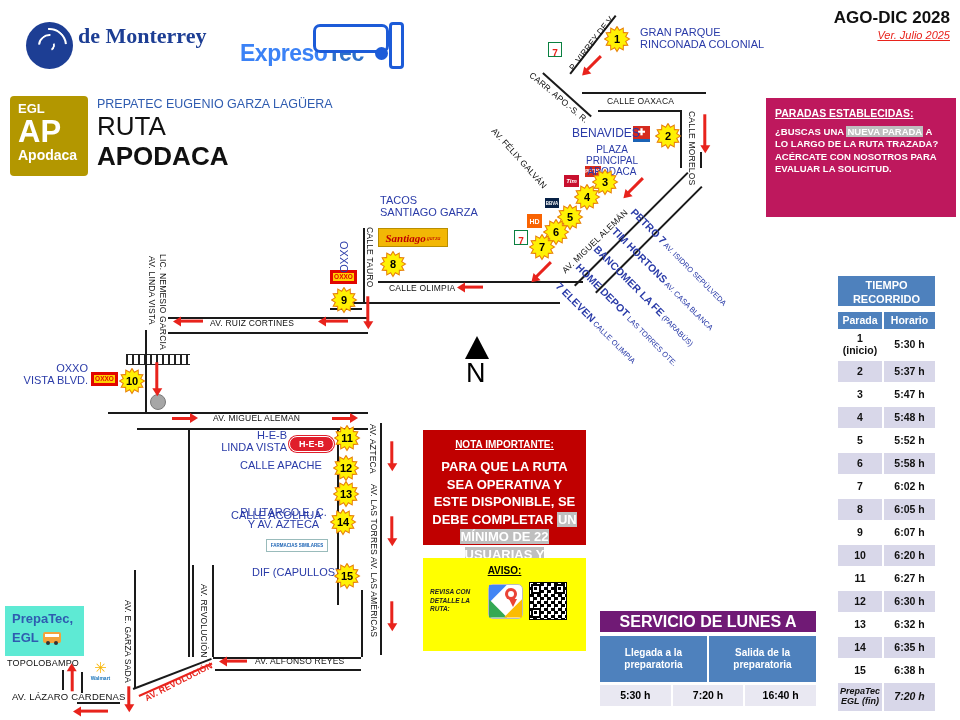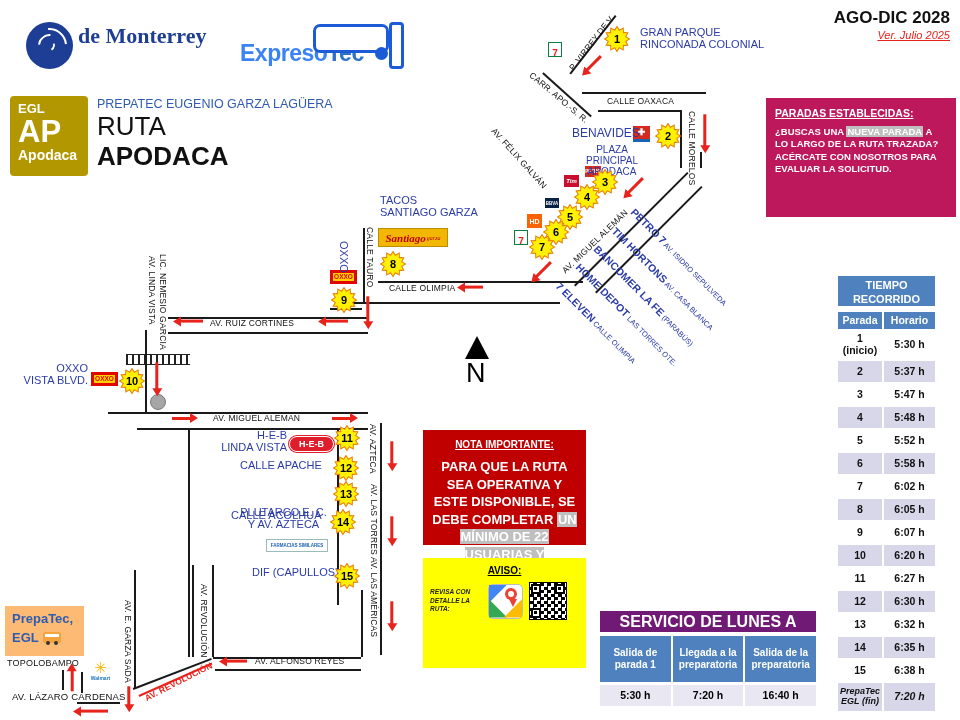--- a/index.html
+++ b/index.html
@@ -70,41 +70,41 @@
   .walmart{width:29px;height:30px;background:#fff;text-align:center;}
   .walmart .spark{color:#F8B400;font-size:15px;line-height:17px;}
   .walmart .wname{color:#1B75BB;font-weight:700;font-size:5px;line-height:5px;}
   
   .greenbox{position:absolute;left:766px;top:98px;width:190px;height:119px;background:#be185d;color:#fff;text-align:left;box-sizing:border-box;padding:9px 9px 0;}
   .greenbox .ttl{font-size:10.5px;font-weight:700;text-decoration:underline;margin-bottom:7px;}
   .greenbox .bd{font-size:9.5px;font-weight:700;line-height:1.3;}
   .notabox{position:absolute;left:423px;top:430px;width:163px;height:115px;background:#C00000;color:#fff;text-align:center;box-sizing:border-box;padding:9px 9px 0;}
   .notabox .ttl{font-size:10px;font-weight:700;text-decoration:underline;margin-bottom:8px;}
   .notabox .bd{font-size:13px;font-weight:700;line-height:1.35;}
-  .avisobox{position:absolute;left:423px;top:558px;width:163px;height:110px;background:#FFFF00;color:#000;text-align:center;box-sizing:border-box;padding:7px 7px 16px;}
+  .avisobox{position:absolute;left:423px;top:558px;width:163px;height:93px;background:#FFFF00;color:#000;text-align:center;box-sizing:border-box;padding:7px 7px 16px;}
   .avisobox .ttl{font-size:10px;font-weight:700;text-decoration:underline;margin-bottom:6px;}
   .avisobox .bd{font-size:9px;font-weight:700;line-height:1.35;}
   .hl{background:#BFBFBF;padding:0 1px;}
   .aviso-row{display:flex;align-items:center;gap:6px;margin-top:5px;}
   .aviso-note{font-size:6.5px;font-style:italic;font-weight:700;text-align:left;width:52px;line-height:1.3;color:#222;}
   .gmaps{position:relative;width:33px;height:33px;background:#fff;border:1px solid #bbb;border-radius:5px;flex:0 0 auto;}
   .gmaps i{display:block;position:absolute;font-style:normal;}
   .gmaps .g1{left:0;top:0;width:100%;height:100%;background:#4285F4;clip-path:polygon(0 0,55% 0,0 55%);}
   .gmaps .g2{left:0;top:0;width:100%;height:100%;background:#34A853;clip-path:polygon(0 100%,0 45%,55% 100%);}
   .gmaps .g3{left:0;top:0;width:100%;height:100%;background:#FBBC04;clip-path:polygon(100% 100%,45% 100%,100% 45%);}
   .gmaps .pin{left:16px;top:3px;width:12px;height:12px;border-radius:50%;background:#EA4335;}
   .gmaps .pin::after{content:"";position:absolute;left:3px;top:3px;width:6px;height:6px;border-radius:50%;background:#fff;}
   .gmaps .tail{left:20px;top:14px;width:0;height:0;border-left:4px solid transparent;border-right:4px solid transparent;border-top:8px solid #EA4335;}
   .qr{position:relative;width:36px;height:36px;background-color:#fff;flex:0 0 auto;
       background-image:repeating-conic-gradient(#000 0% 25%,#fff 0% 50%);background-size:7px 7px;border:1px solid #000;}
   .qr i{display:block;position:absolute;width:10px;height:10px;border:2.5px solid #000;background:#fff;box-sizing:border-box;}
   .qr i::after{content:"";position:absolute;left:1px;top:1px;width:3px;height:3px;background:#000;}
   .qr .f1{left:1px;top:1px}.qr .f2{right:1px;top:1px}.qr .f3{left:1px;bottom:1px}
   
-  .prepa{position:absolute;left:5px;top:606px;width:79px;height:50px;background:#fdba74;box-sizing:border-box;padding:5px 7px;color:#2F5CB0;}
+  .prepa{position:absolute;left:5px;top:606px;width:79px;height:50px;background:#5eead4;box-sizing:border-box;padding:5px 7px;color:#2F5CB0;}
   .prepa .l1{font-size:13px;font-weight:700;}
   .prepa .l2{font-size:13px;font-weight:700;margin-top:4px;display:flex;align-items:center;gap:4px;}
   .mbus{position:relative;display:inline-block;width:18px;height:11px;background:#F2A33C;border-radius:2px;}
   .mbus::before{content:"";position:absolute;top:2px;left:2px;right:2px;height:3px;background:#fff;}
   .mbus::after{content:"";position:absolute;bottom:-2px;left:3px;width:4px;height:4px;border-radius:50%;background:#333;box-shadow:8px 0 0 #333;}
   
   .tiempo{position:absolute;left:838px;top:276px;width:97px;}
   .tiempo .ttl{background:#4E81BD;color:#fff;font-weight:700;font-size:11px;text-align:center;line-height:1.25;padding:3px 0;height:24px;}
   .thead{display:flex;gap:2px;margin-top:6px;}
   .thead div{background:#4E81BD;color:#fff;font-weight:700;font-size:10.5px;text-align:center;line-height:17px;height:17px;}
@@ -460,22 +460,20 @@
         <div class="tc tc1">PrepaTec
 EGL (fin)</div>
         <div class="tc tc2">7:20 h</div>
       </div>
     </div>
 </div>
 
 <div class="serv">
   <div class="ttl">SERVICIO DE LUNES A VIERNES</div>
   <div class="scols" id="serv-cols">
-      <div>Salida de
-parada 1</div>
       <div>Llegada a la
 preparatoria</div>
       <div>Salida de la
 preparatoria</div>
     </div>
   <div class="svals" id="serv-vals">
       <div>5:30 h</div>
       <div>7:20 h</div>
       <div>16:40 h</div>
     </div>

